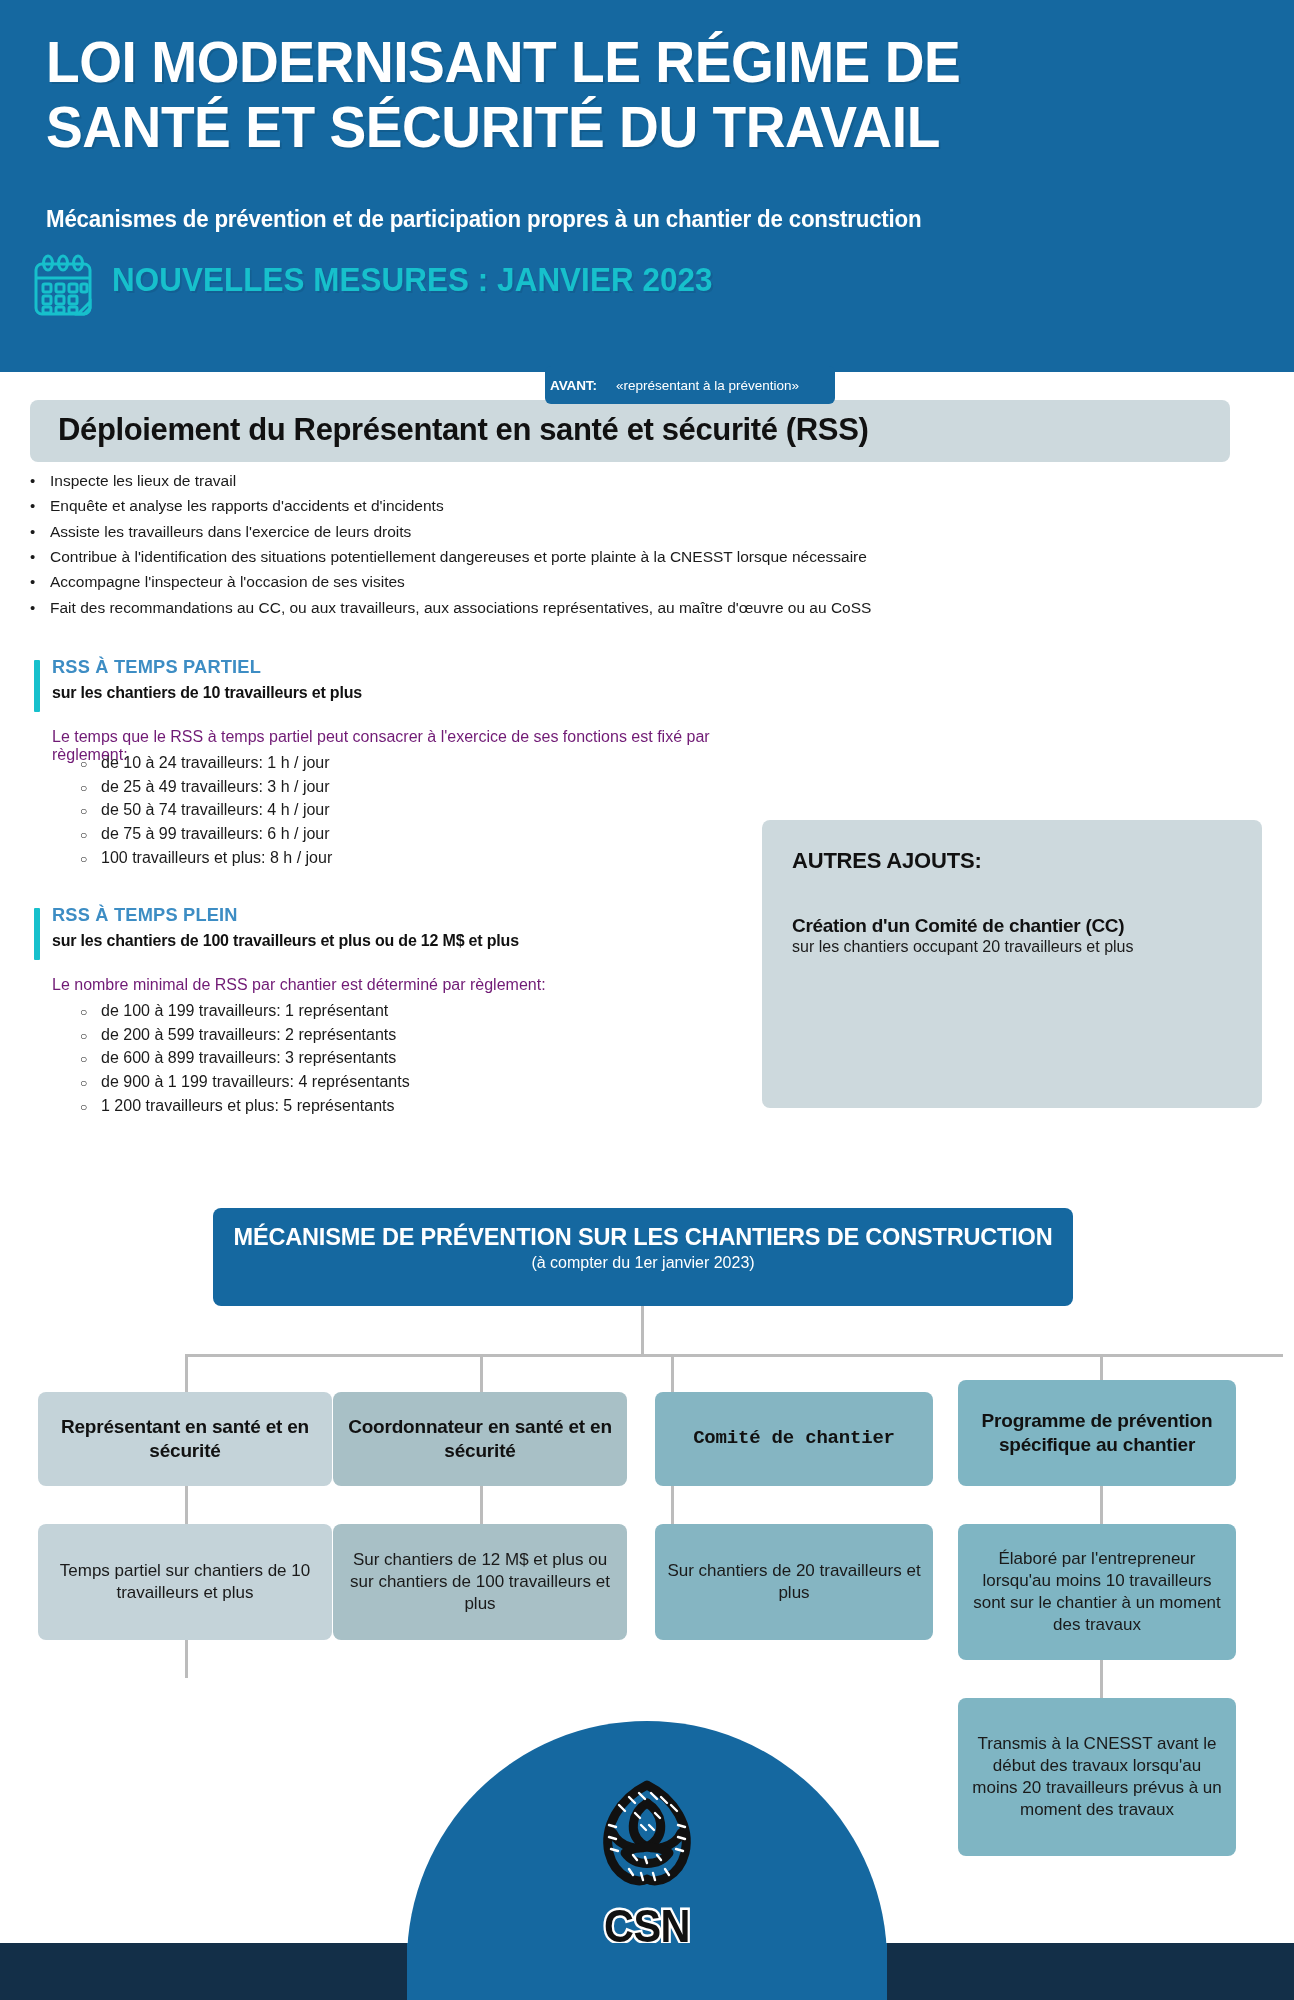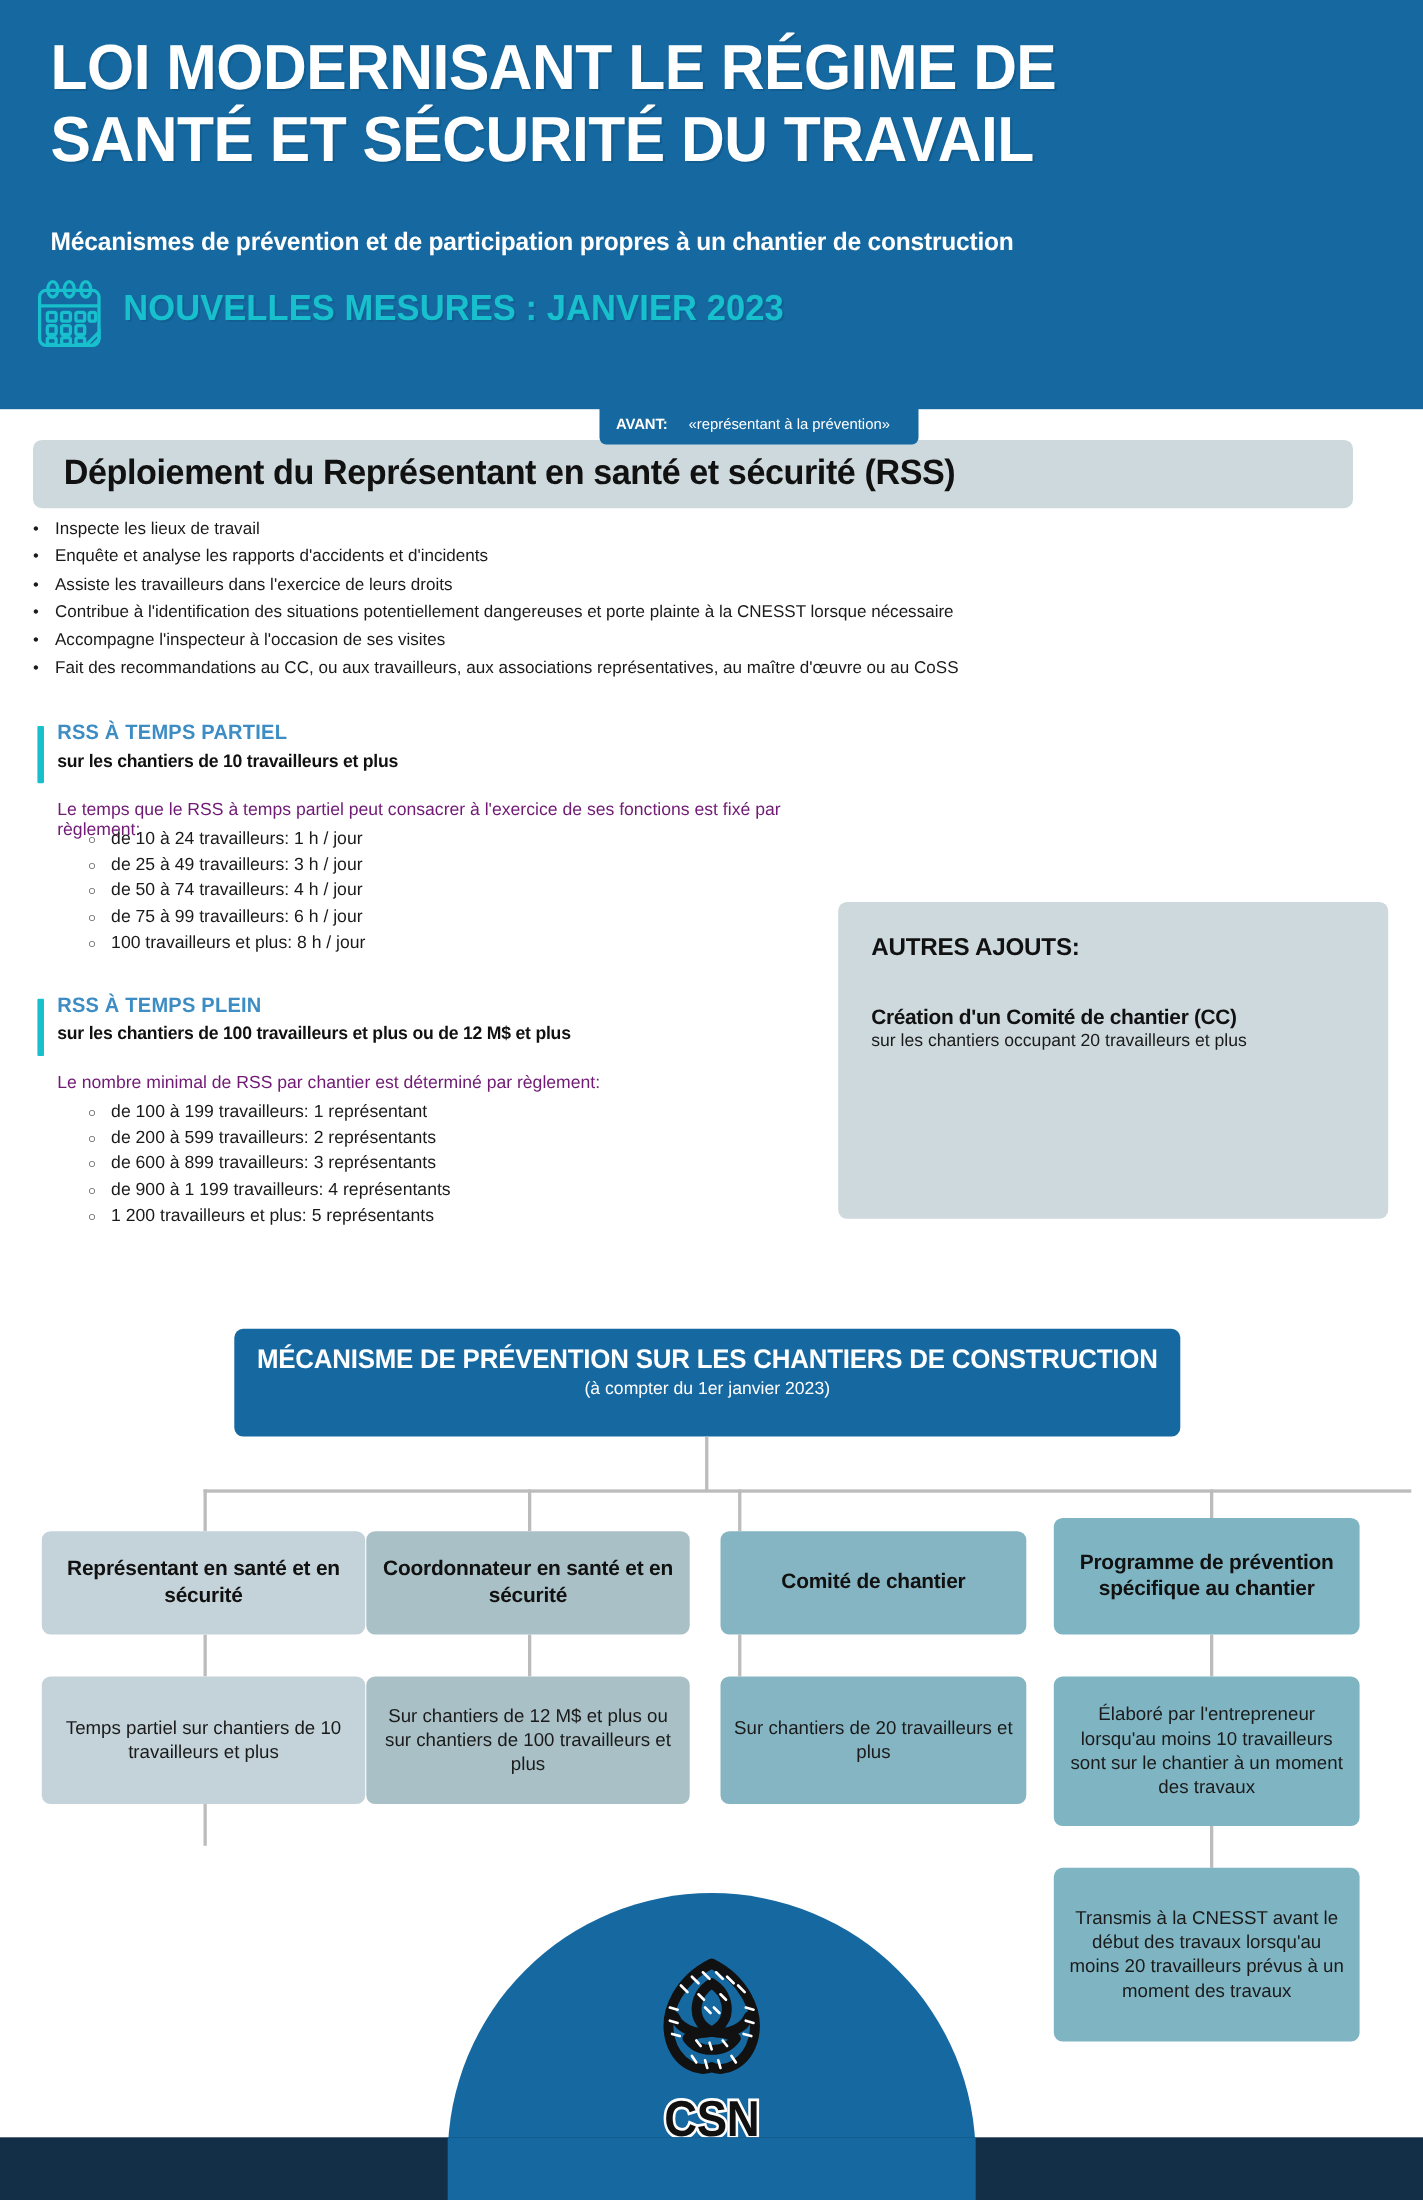--- a/index.html
+++ b/index.html
@@ -104,21 +104,21 @@
     left: 545px;
     top: 366px;
     width: 290px;
     height: 38px;
     background: #1568a0;
     border-radius: 6px;
     color: #ffffff;
     font-size: 13.5px;
     display: flex;
     align-items: center;
-    padding-left: 15px;
+    padding-left: 5px;
     gap: 7px;
   }
   #avant-badge .lbl { font-weight: 800; letter-spacing: -0.1px; }
   #avant-badge .val { font-weight: 400; margin-left: 12px; }
 
   
   #duties-list {
     position: absolute;
     left: 30px;
     top: 472px;
@@ -512,21 +512,21 @@
     <span>Temps partiel sur chantiers de 10 travailleurs et plus</span>
   </div>
 
   <div class="flow-box head" style="left:333px; top:1392px; width:294px; height:94px; background:#a8c0c6;">
     <span>Coordonnateur en santé et en sécurité</span>
   </div>
   <div class="flow-box body" style="left:333px; top:1524px; width:294px; height:116px; background:#a8c0c6;">
     <span>Sur chantiers de 12 M$ et plus ou sur chantiers de 100 travailleurs et plus</span>
   </div>
 
-  <div class="flow-box head" style="left:655px; top:1392px; width:278px; height:94px; background:#85b5c2;">
+  <div class="flow-box head" style="left:655px; top:1392px; width:278px; height:94px; background:#85b5c2;font-family:Liberation Mono, monospace;">
     <span>Comité de chantier</span>
   </div>
   <div class="flow-box body" style="left:655px; top:1524px; width:278px; height:116px; background:#85b5c2;">
     <span>Sur chantiers de 20 travailleurs et plus</span>
   </div>
 
   <div class="flow-box head" style="left:958px; top:1380px; width:278px; height:106px; background:#7fb5c3;">
     <span>Programme de prévention spécifique au chantier</span>
   </div>
   <div class="flow-box body" style="left:958px; top:1524px; width:278px; height:136px; background:#7fb5c3;">

